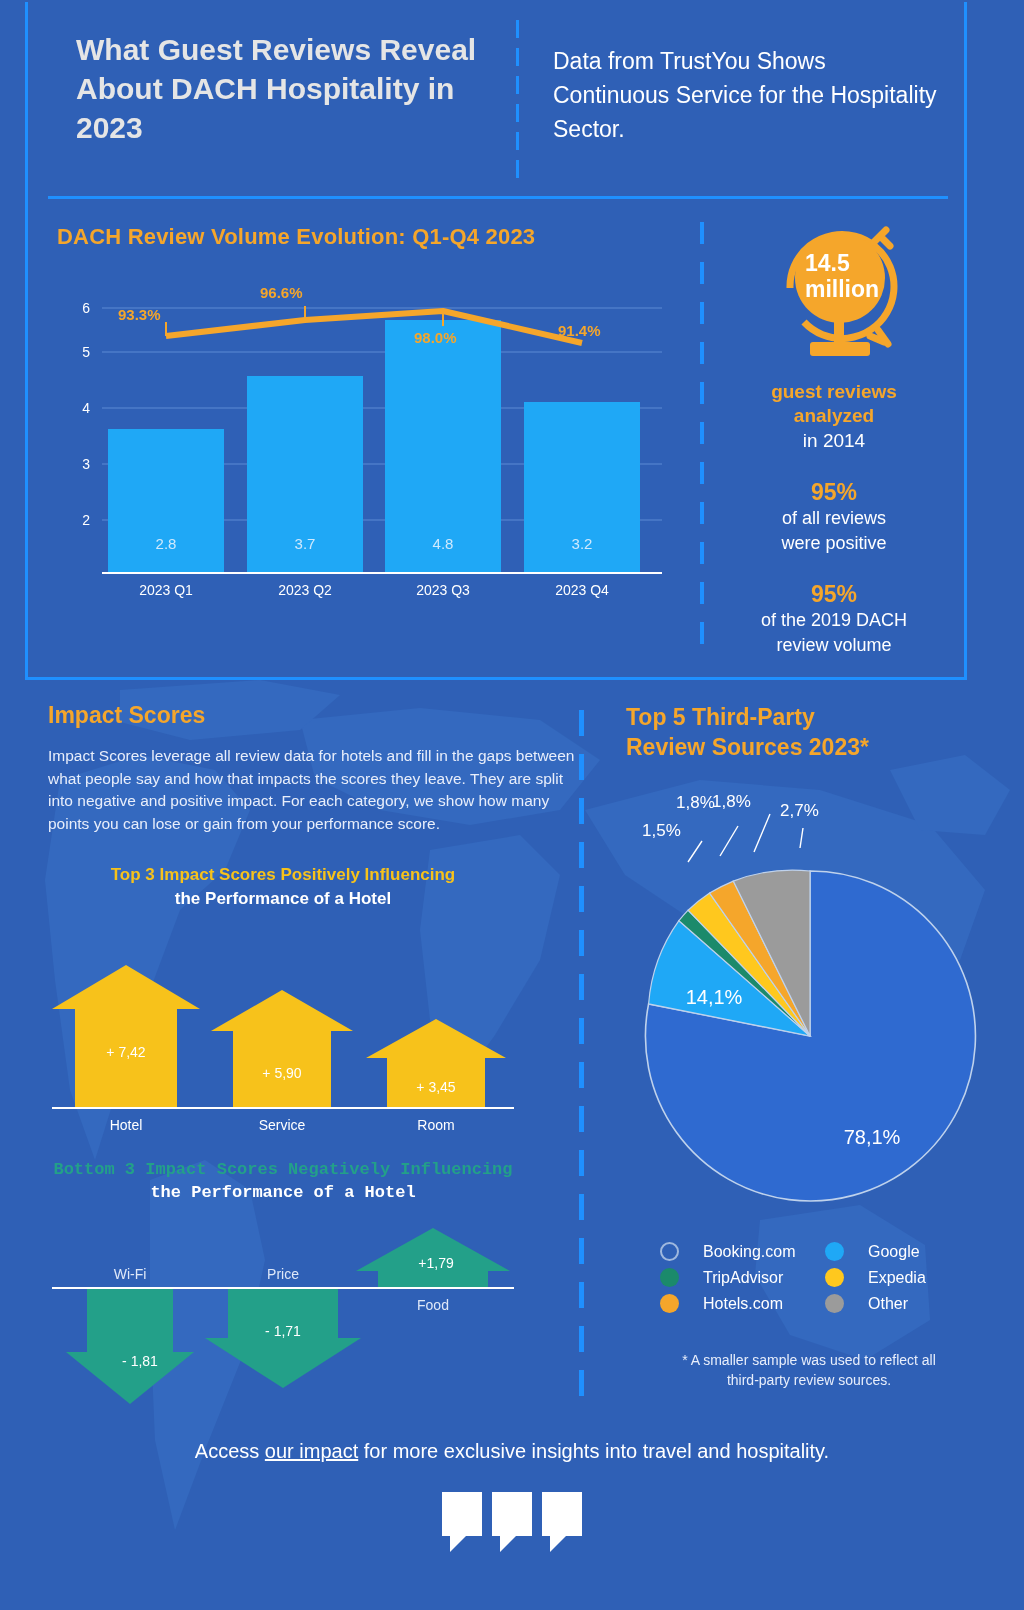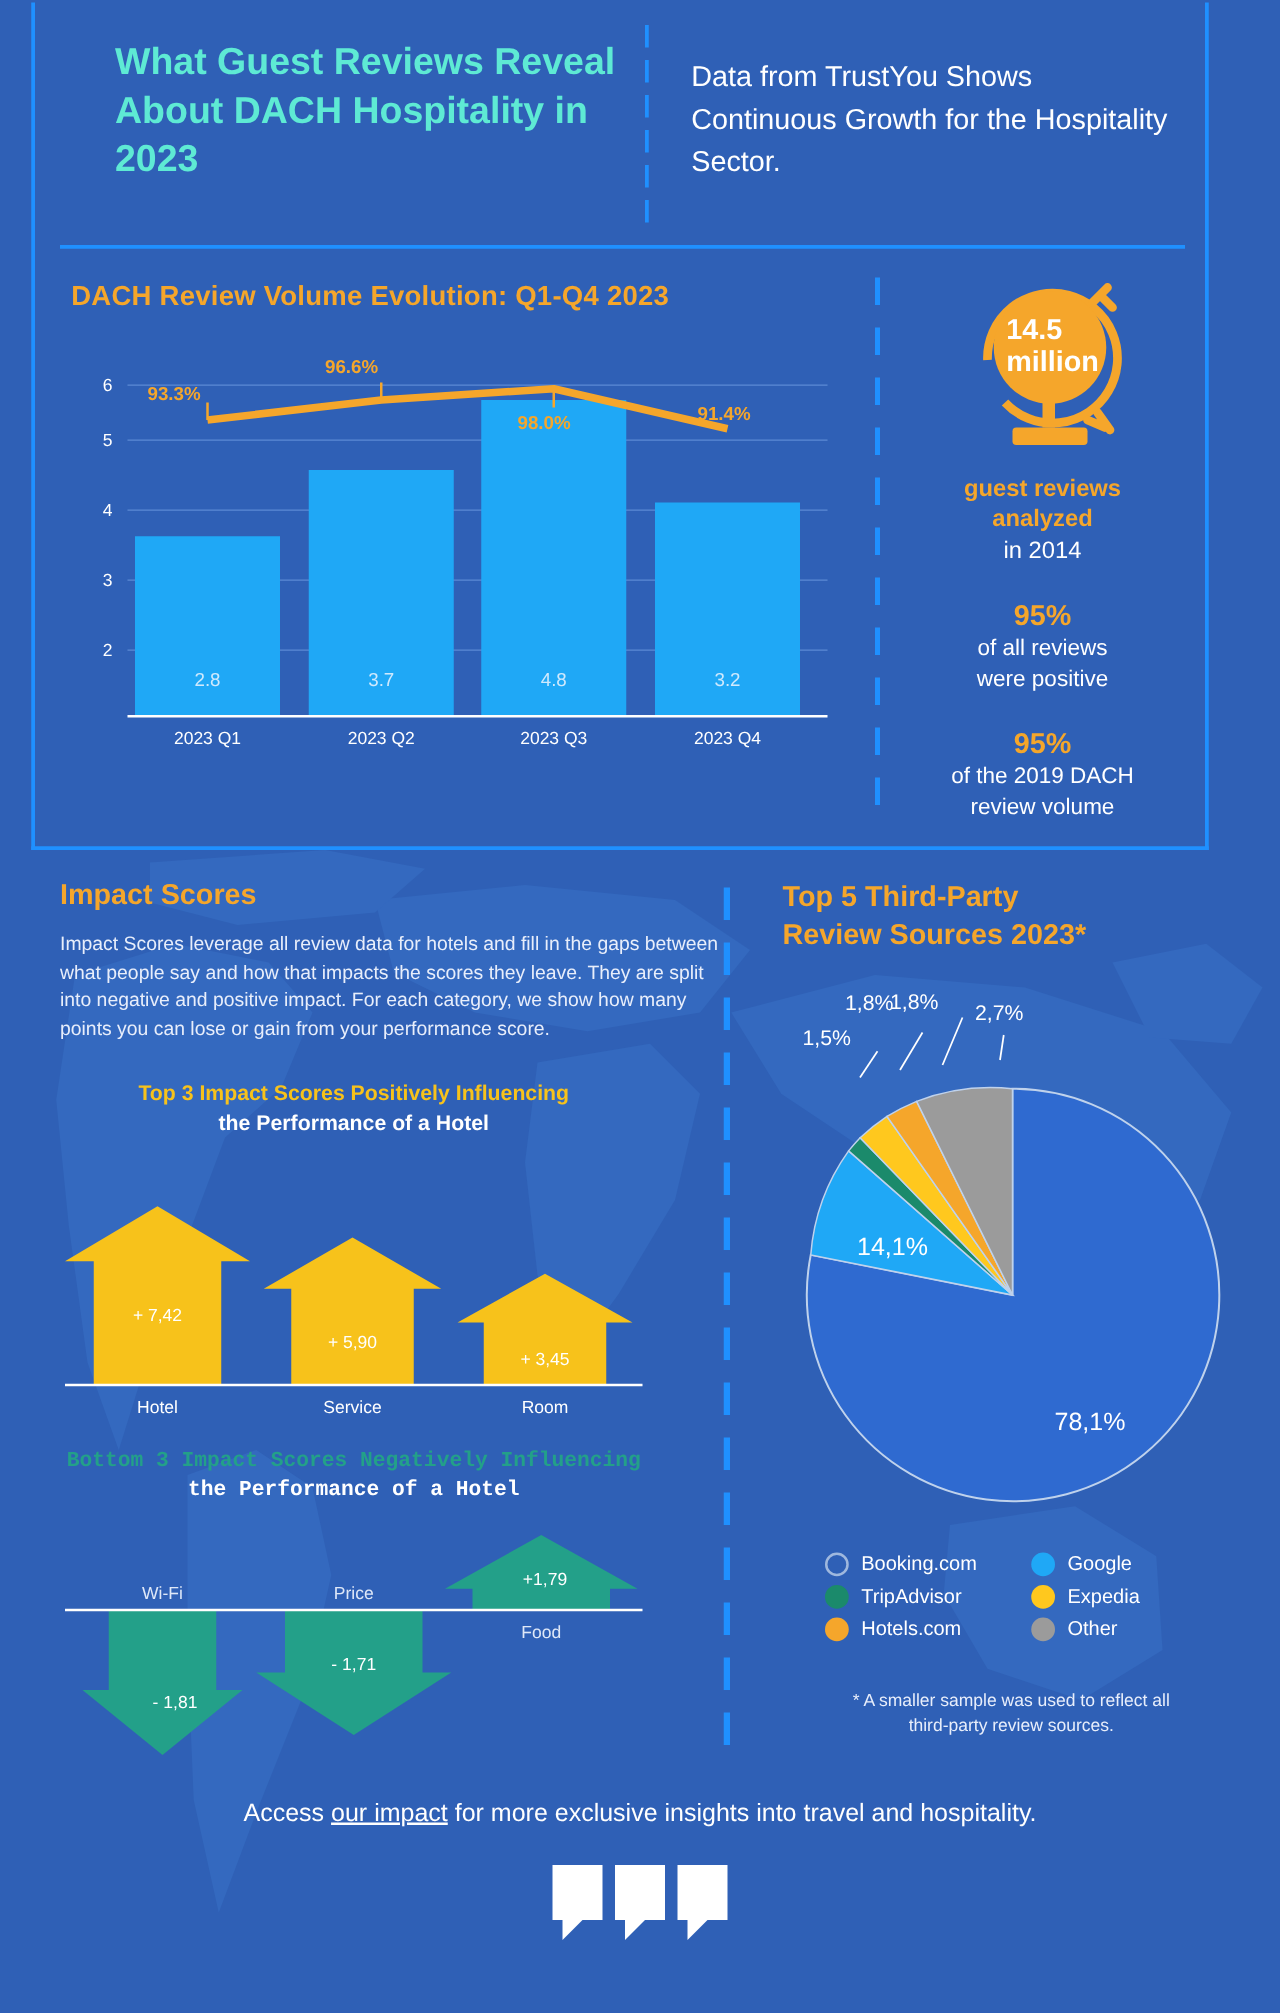--- a/index.html
+++ b/index.html
@@ -12,21 +12,21 @@
   
   .worldmap { position:absolute; left:0; top:660px; width:1024px; height:950px; opacity:.55; }
   
   #top-panel {
     position:absolute; left:25px; top:2px; width:942px; height:678px;
     border:3px solid #1f90ff; border-top:none; background:transparent;
   }
   #header { position:absolute; left:48px; top:14px; width:900px; height:180px; }
   #head-title {
     position:absolute; left:28px; top:16px; width:420px;
-    color:#5eead4; font-weight:bold; font-size:30px; line-height:39px;margin-left:16px;
+    color:#e5e5e5; font-weight:bold; font-size:30px; line-height:39px;
   }
   #head-divider { position:absolute; left:468px; top:6px; width:3px; height:168px; }
   #head-divider i { display:block; width:3px; height:18px; background:#1f90ff; margin-bottom:10px;}
   #head-sub {
     position:absolute; left:505px; top:30px; width:390px;
     color:#ffffff; font-size:23px; line-height:34px;
   }
   #head-rule { position:absolute; left:48px; top:196px; width:900px; height:3px; background:#1f90ff; }
 
   
@@ -72,21 +72,21 @@
 
   #pos-chart { position:absolute; left:48px; top:960px; width:470px; height:175px; }
   #neg-chart { position:absolute; left:48px; top:1226px; width:470px; height:180px; }
 
   
   #pie-block { position:absolute; left:626px; top:702px; width:360px; }
   #pie-title { color:#f5a62b; font-size:23px; font-weight:bold; line-height:30px; }
   #pie-svg { position:absolute; left:-16px; top:84px; }
   #pie-legend { position:absolute; left:34px; top:540px; width:320px;
                 display:grid; grid-template-columns:1fr 1fr; row-gap:7px; column-gap:10px;}
-  .pl { display:flex; align-items:center; gap:10px; }
+  .pl { display:flex; align-items:center; gap:24px; }
   .pl .dot { width:19px; height:19px; border-radius:50%; flex:0 0 19px; }
   .pl .nm { color:#ffffff; font-size:16px; }
   #pie-note { position:absolute; left:8px; top:648px; width:350px; text-align:center;
               color:#e8eefb; font-size:14px; line-height:20px; }
 
   
   #footer-text { position:absolute; left:0; top:1440px; width:1024px; text-align:center;
                  color:#ffffff; font-size:20px; }
   #footer-text u { text-decoration:underline; }
   #footer-logo { position:absolute; left:440px; top:1490px; }
@@ -113,21 +113,21 @@
 <div id="header">
   <div id="head-title">What Guest Reviews Reveal About DACH Hospitality in 2023</div>
   <div id="head-divider">
     <i></i>
       <i></i>
       <i></i>
       <i></i>
       <i></i>
       <i></i>
   </div>
-  <div id="head-sub">Data from TrustYou Shows Continuous Growth for the Hospitality Sector.</div>
+  <div id="head-sub">Data from TrustYou Shows Continuous Service for the Hospitality Sector.</div>
 </div>
 <div id="head-rule"></div>
 
 <div id="chart-block">
   <div id="chart-title">DACH Review Volume Evolution: Q1-Q4 2023</div>
 
   <svg id="chart-svg" width="640" height="345">
 
     <g stroke="#5d8ad4" stroke-width="1">
       <line x1="70" y1="90" x2="630" y2="90"></line>

